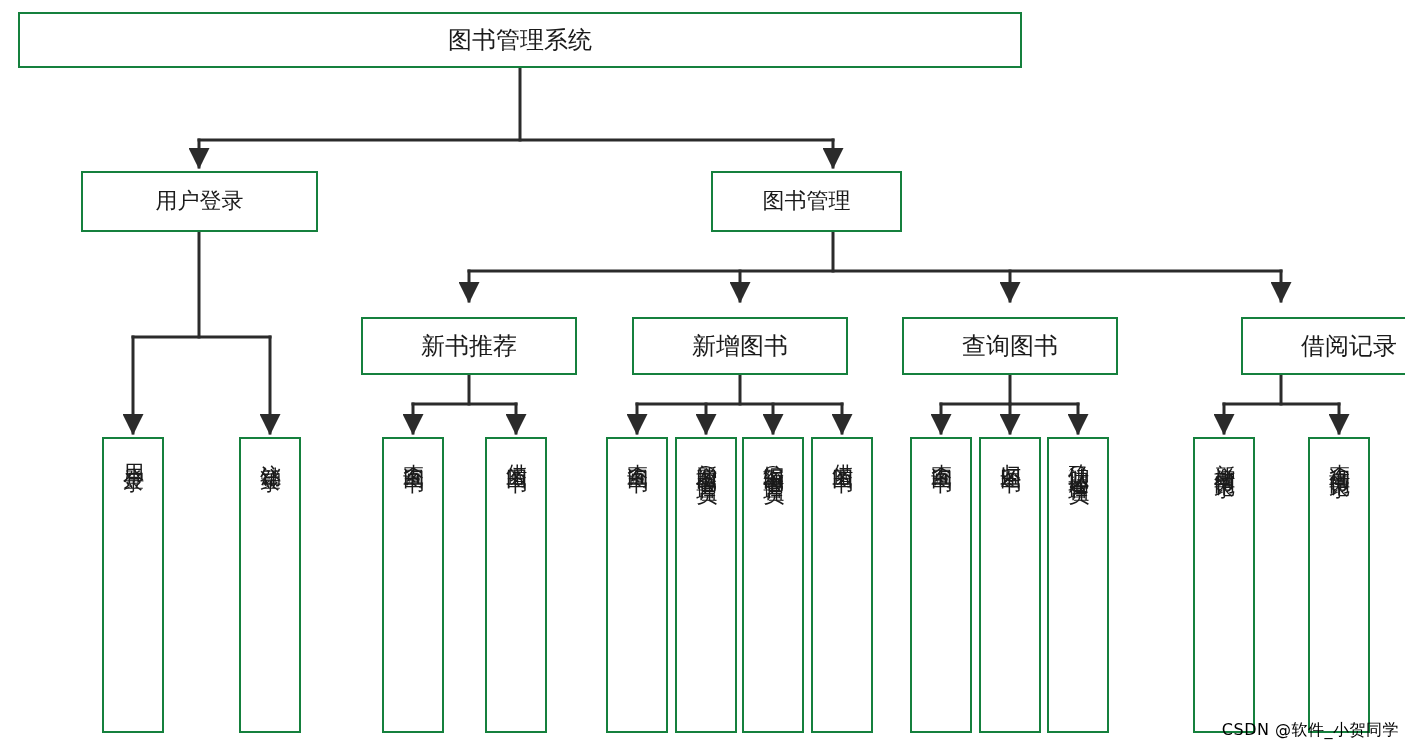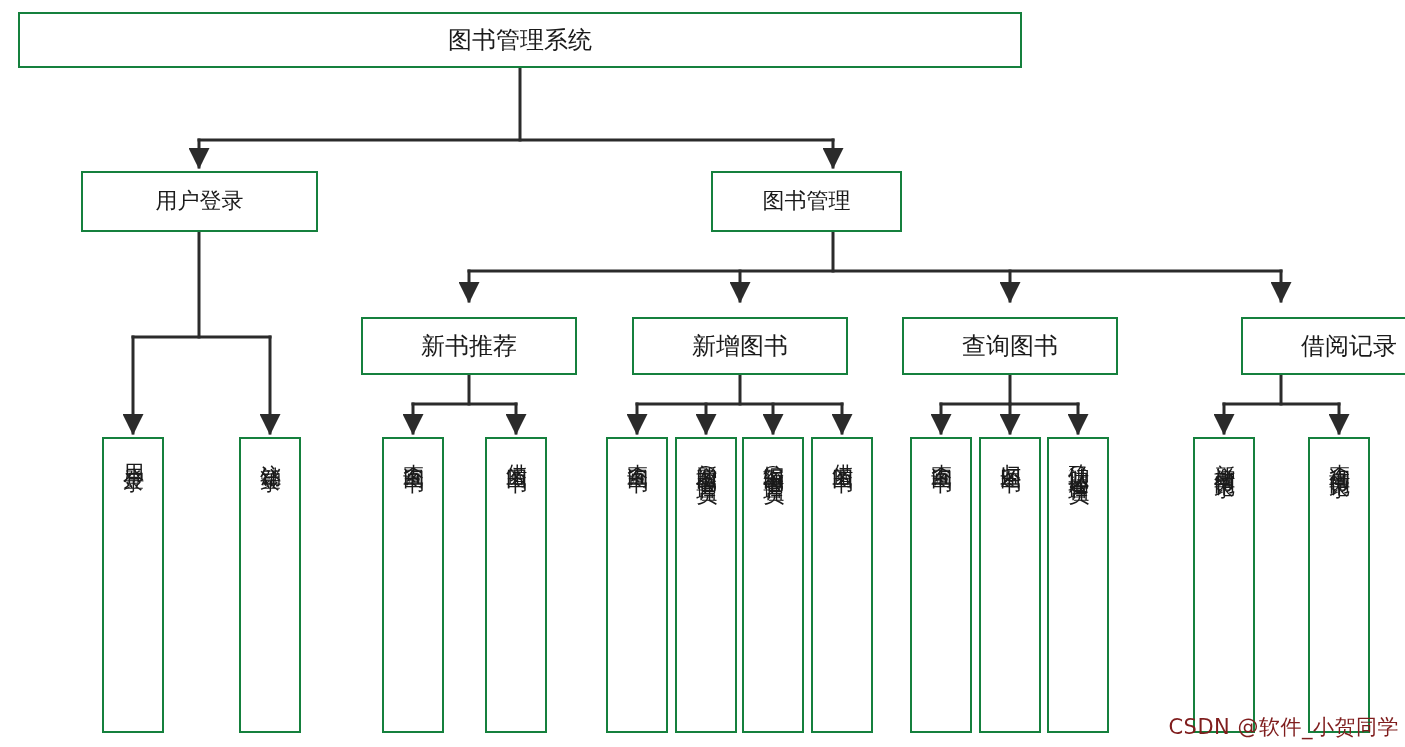--- a/index.html
+++ b/index.html
@@ -56,22 +56,22 @@
     writing-mode: vertical-rl;
     text-orientation: upright;
     letter-spacing: 3px;
     display: block;
     white-space: nowrap;
   }
   #watermark {
     position: absolute;
     right: 6px;
     bottom: 6px;
-    font-size: 21px;
-    color: #7f1d1d;
+    font-size: 16px;
+    color: #000000;
     letter-spacing: 0.5px;
     white-space: nowrap;
     user-select: none;
   }
 </style>
 </head>
 <body>
 
 <div id="canvas">
 

